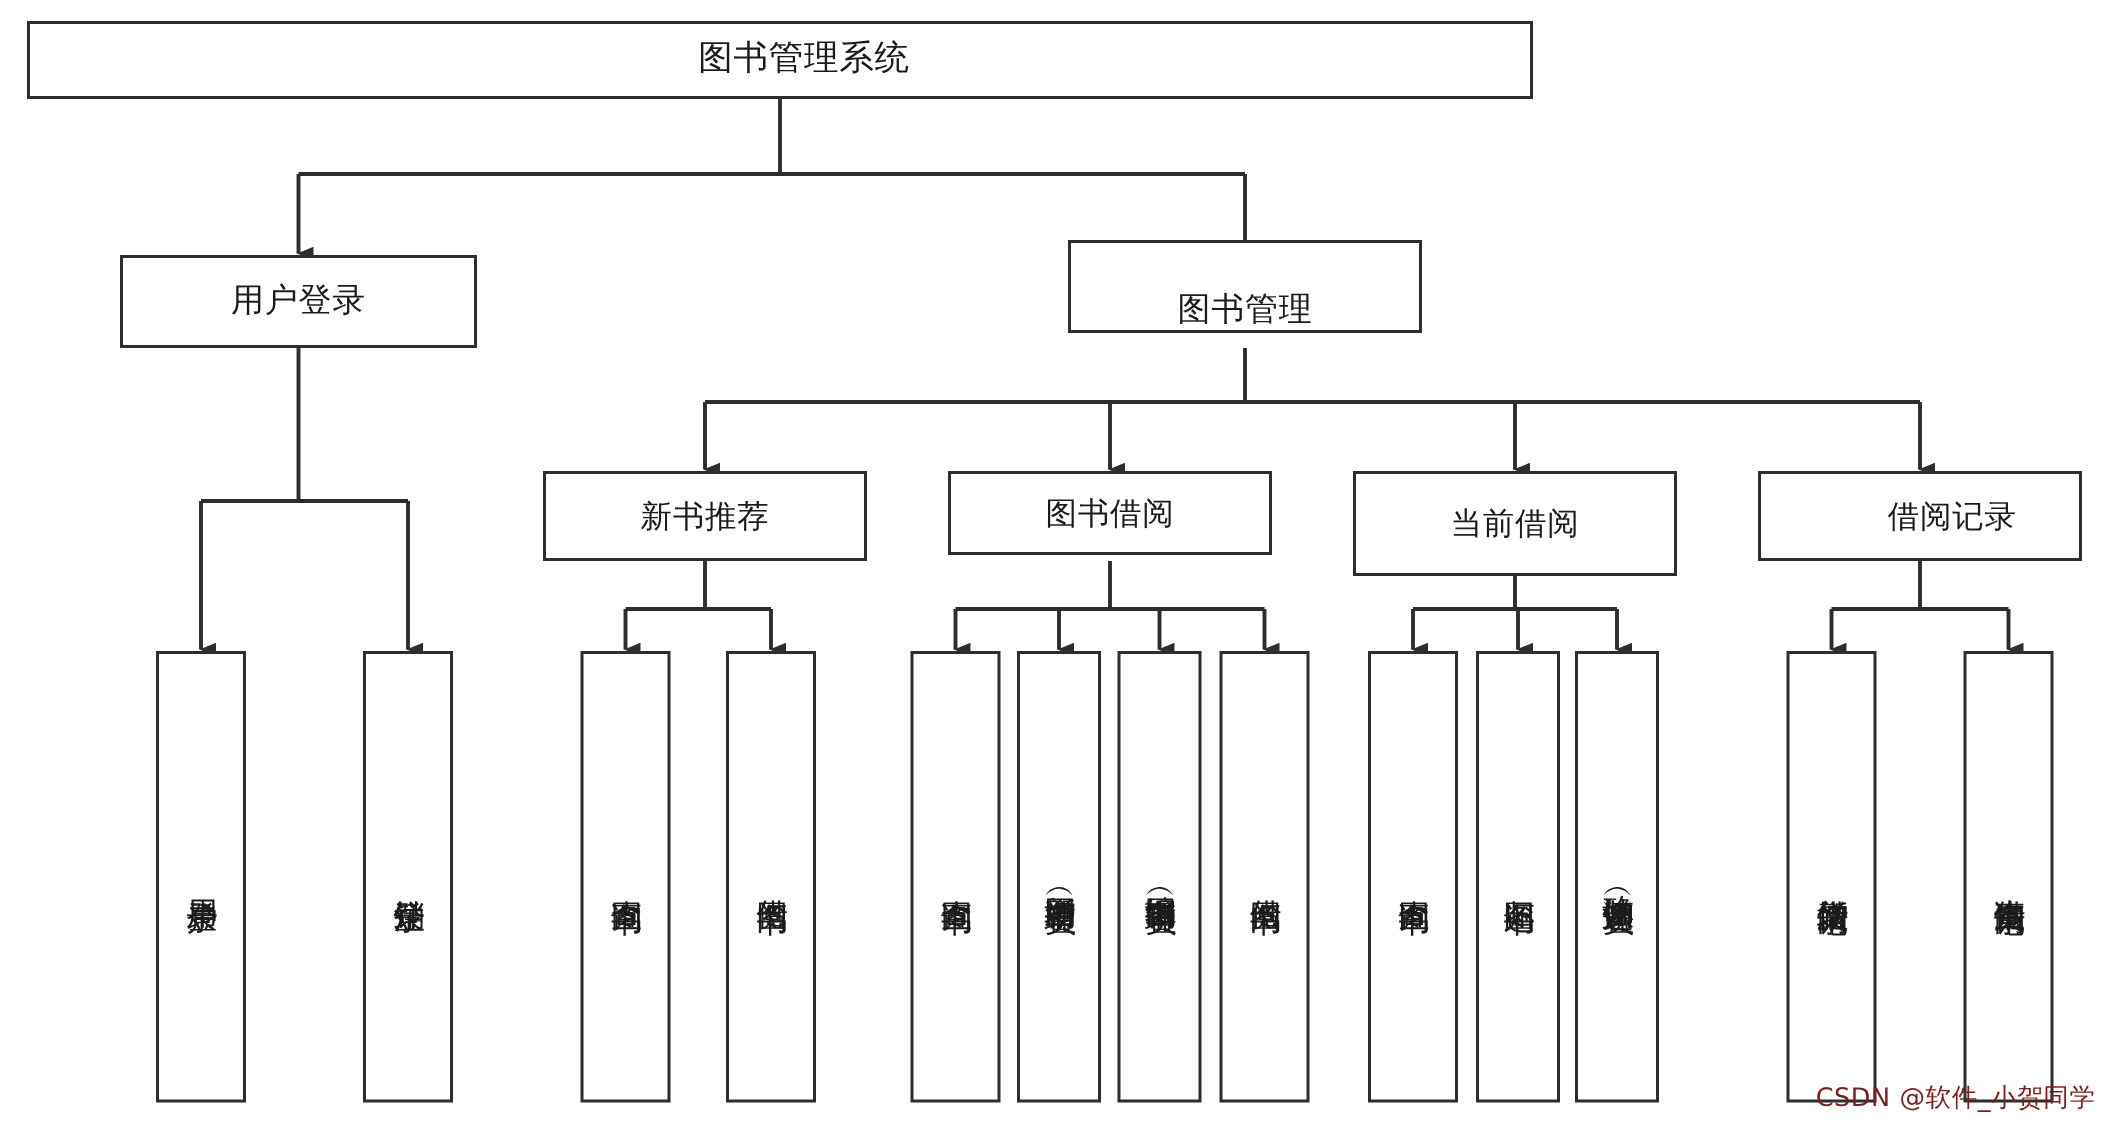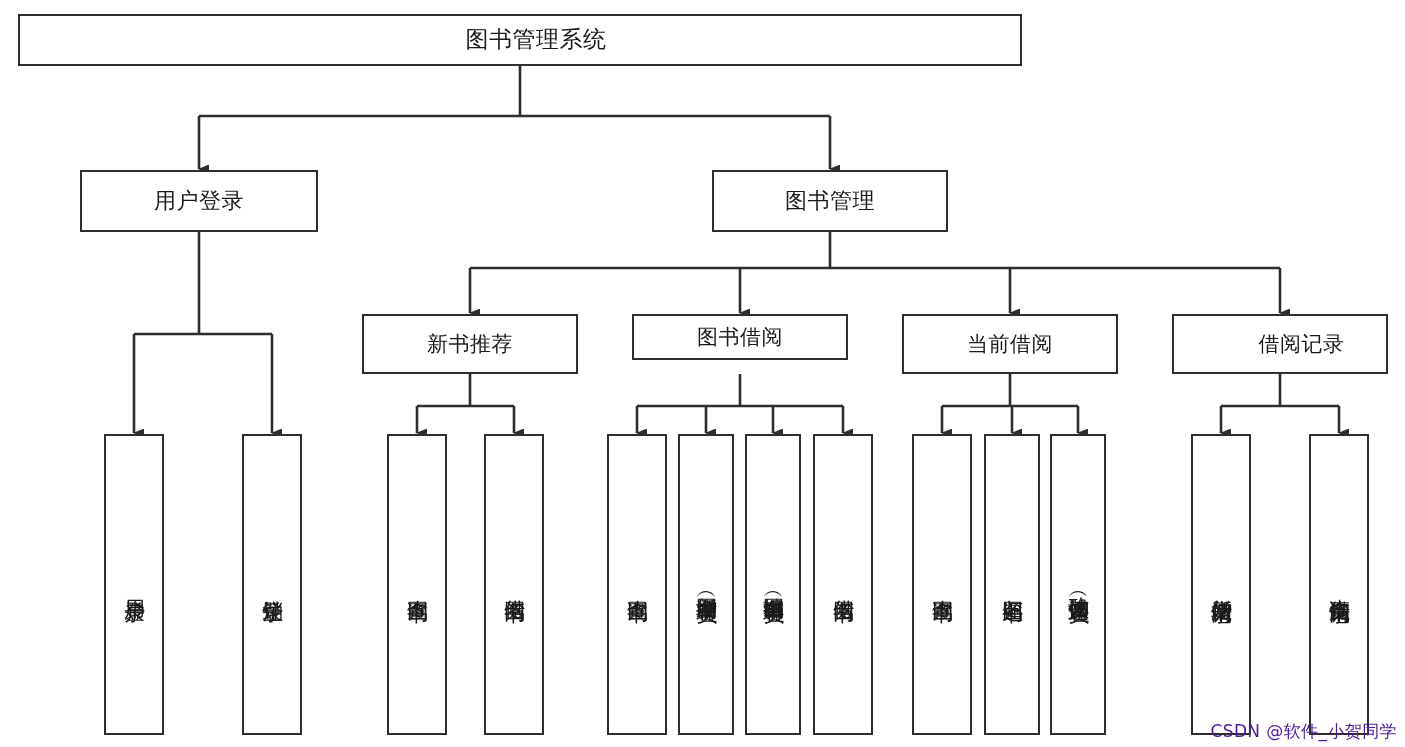--- a/index.html
+++ b/index.html
@@ -55,21 +55,21 @@
     font-size: 21px;
     line-height: 1.22;
     letter-spacing: 1px;
     max-height: 100%;
   }
   #watermark {
     position: absolute;
     right: 8px;
     bottom: 4px;
     font-size: 17px;
-    color: #4c1d95;
+    color: #7f1d1d;
     white-space: nowrap;
     letter-spacing: 0.4px;
   }
 </style>
 </head>
 <body>
 
 <div id="canvas">
 
   <svg class="wires" viewBox="0 0 1405 747">
@@ -115,30 +115,30 @@
       </g>
   </svg>
 
   <div id="node-layer">
       <div class="node root" style="left: 18px; top: 14px; width: 1004px; height: 52px; padding-left: 32px;">
         <span class="label">图书管理系统</span>
       </div>
       <div class="node lvl2" style="left: 80px; top: 170px; width: 238px; height: 62px;">
         <span class="label">用户登录</span>
       </div>
-      <div class="node lvl2" style="left: 712px; top: 170px; width: 236px; height: 62px;">
+      <div class="node lvl2" style="left: 712px; top: 160px; width: 236px; height: 62px; align-items: flex-end;">
         <span class="label">图书管理</span>
       </div>
       <div class="node lvl3" style="left: 362px; top: 314px; width: 216px; height: 60px;">
         <span class="label">新书推荐</span>
       </div>
-      <div class="node lvl3" style="left: 632px; top: 314px; width: 216px; height: 46px;">
+      <div class="node lvl3" style="left: 632px; top: 314px; width: 216px; height: 56px;">
         <span class="label">图书借阅</span>
       </div>
-      <div class="node lvl3" style="left: 902px; top: 314px; width: 216px; height: 60px;">
+      <div class="node lvl3" style="left: 902px; top: 314px; width: 216px; height: 70px;">
         <span class="label">当前借阅</span>
       </div>
       <div class="node lvl3" style="left: 1172px; top: 314px; width: 216px; height: 60px; padding-left: 43px;">
         <span class="label">借阅记录</span>
       </div>
       <div class="node leaf" style="left: 104px; top: 434px; width: 60px; height: 301px;">
         <span class="label">用户登录</span>
       </div>
       <div class="node leaf" style="left: 242px; top: 434px; width: 60px; height: 301px;">
         <span class="label">注销登录</span>

